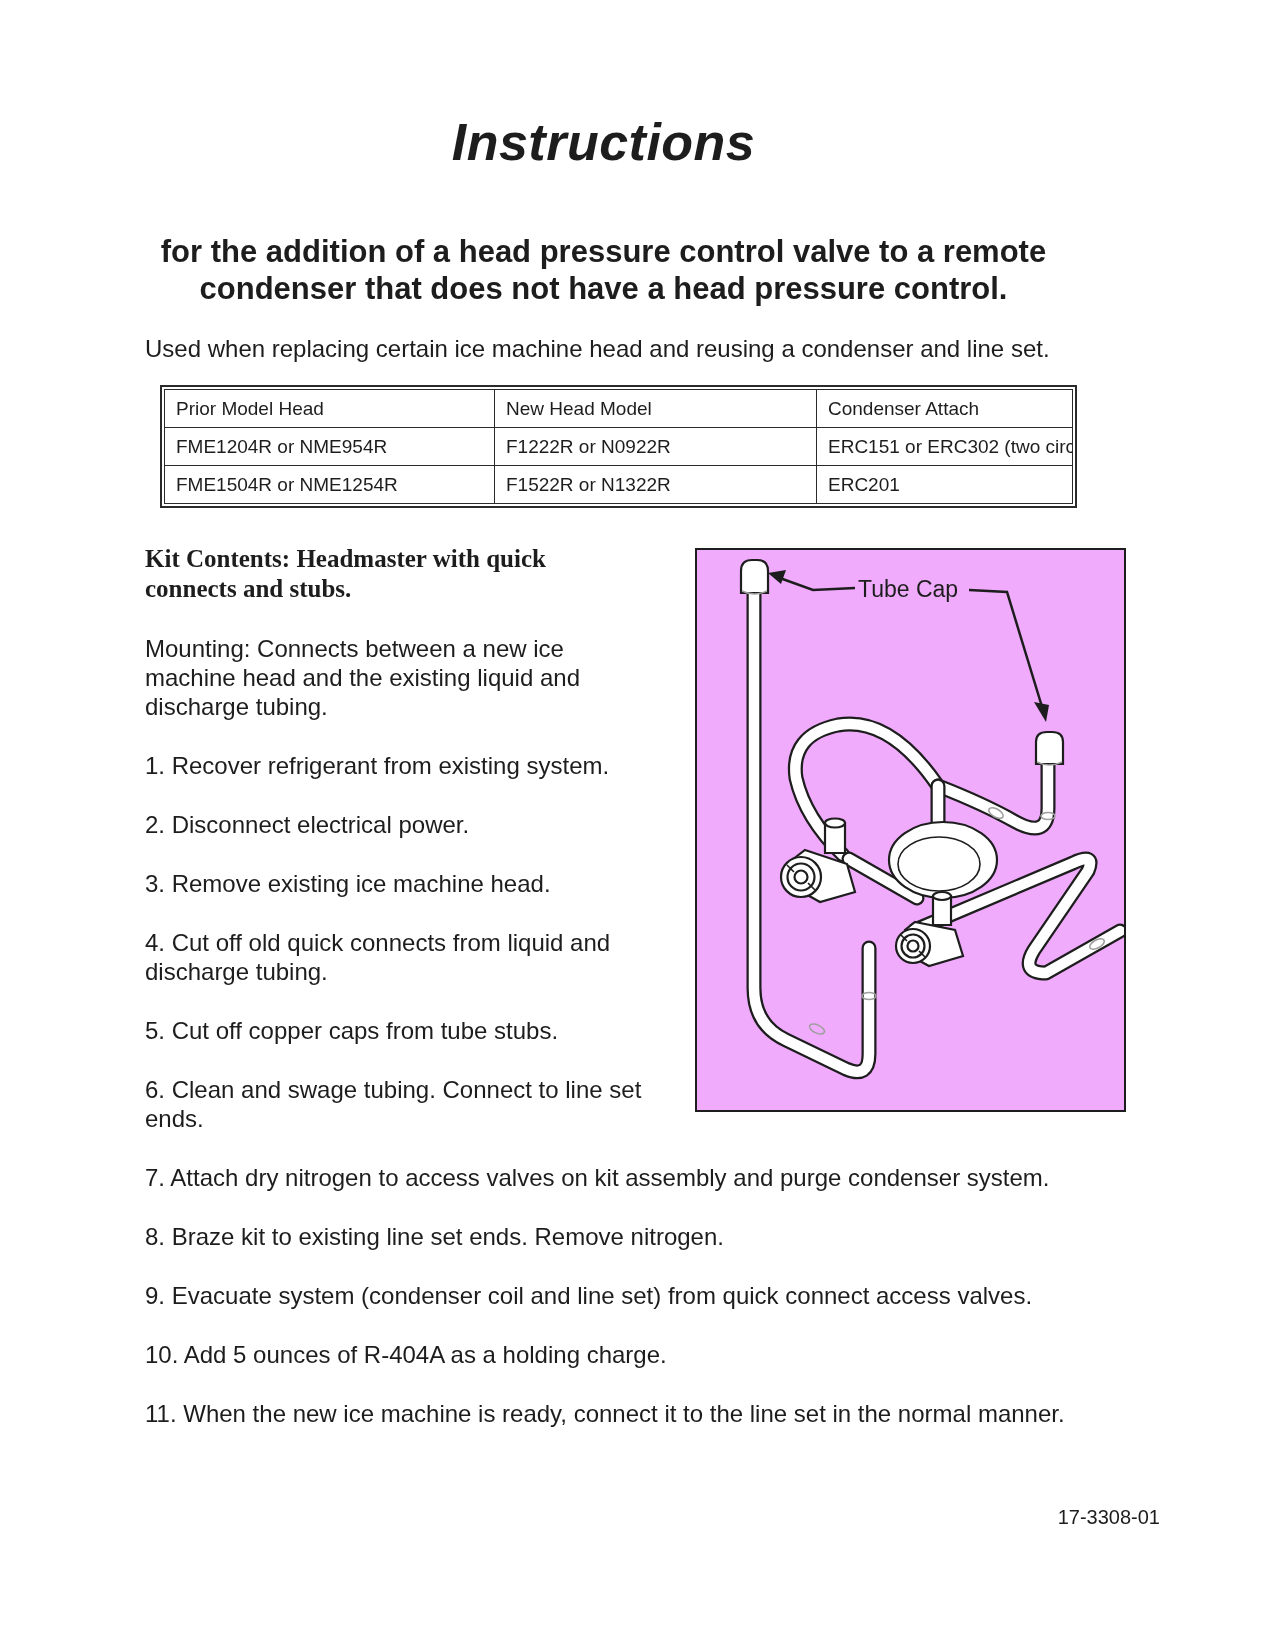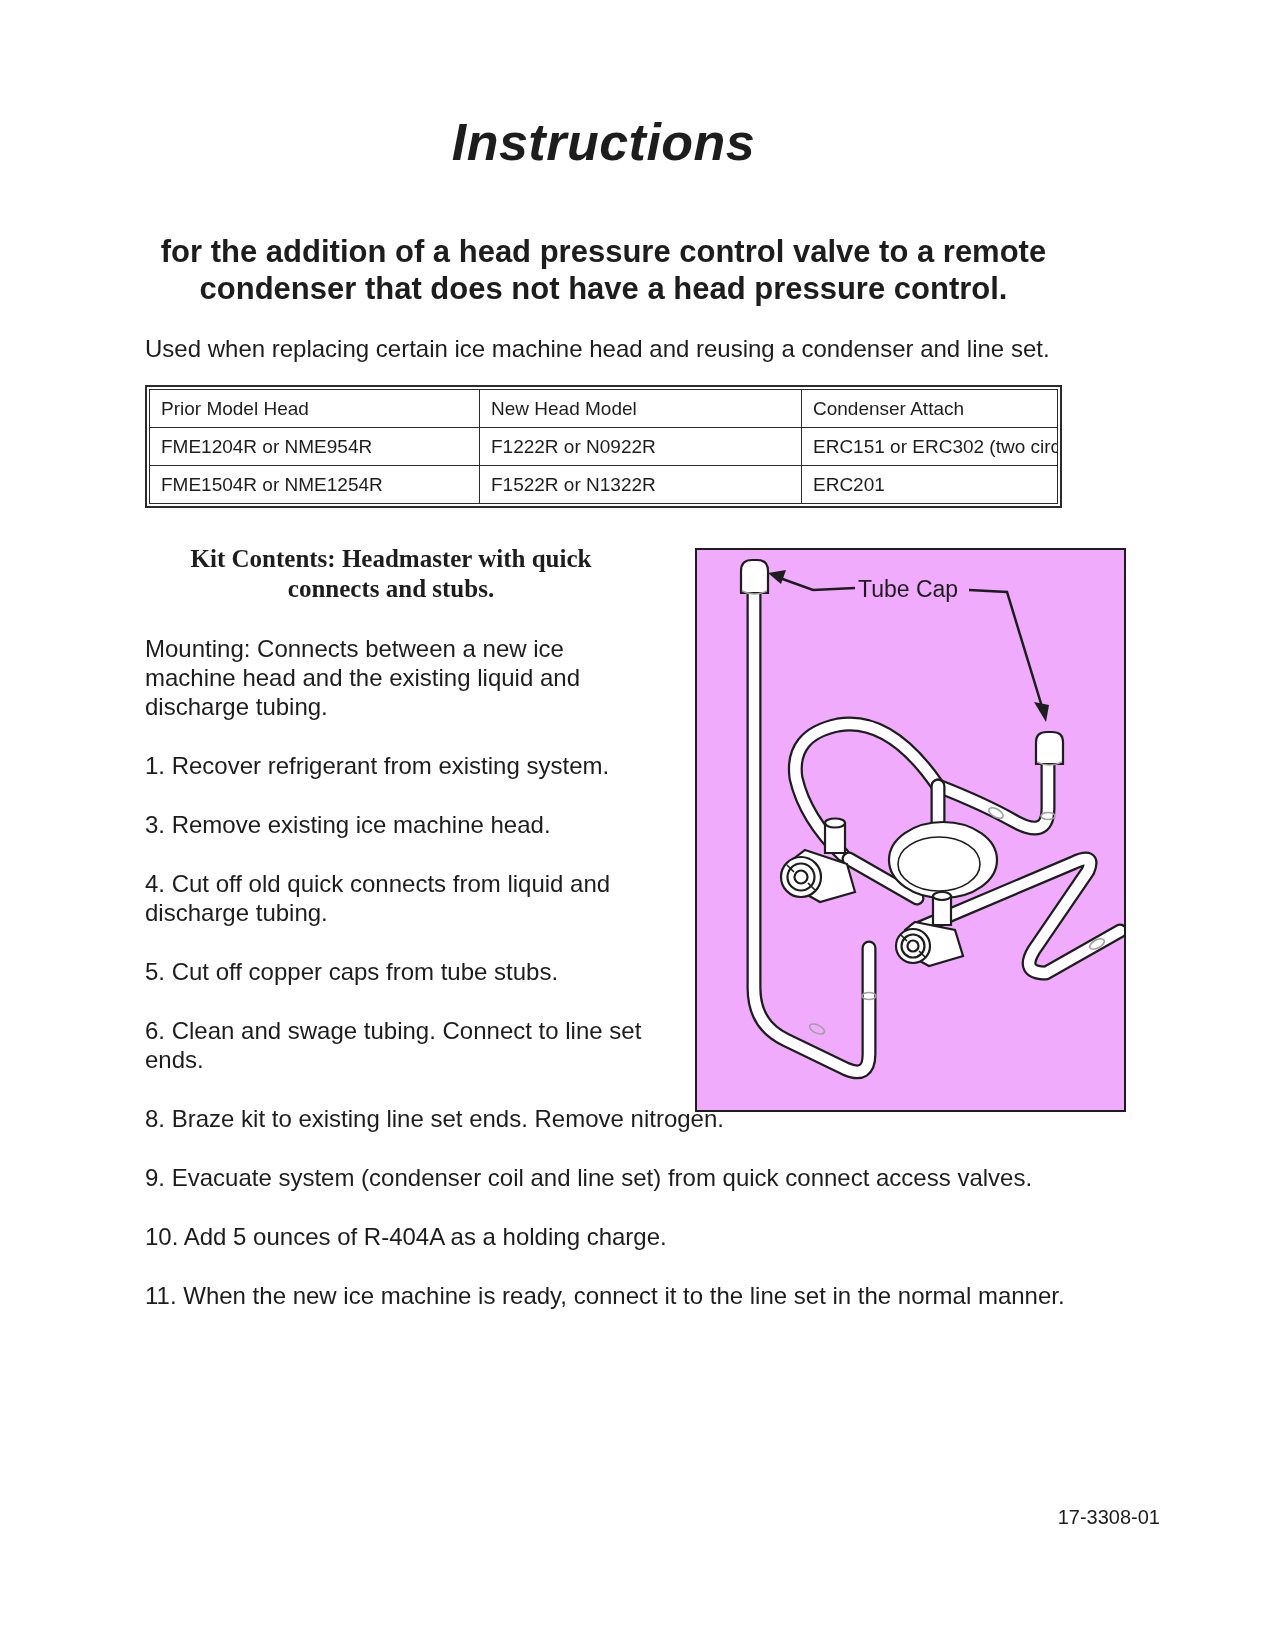--- a/index.html
+++ b/index.html
@@ -5,30 +5,30 @@
   html,body { margin:0; padding:0; background:#e8e8e8; }
   .page {
     position:relative; width:1275px; height:1651px; background:#ffffff;
     font-family:"Liberation Sans", sans-serif; color:#1d1d1d; overflow:hidden;
     margin:0 auto;
   }
   .content { position:absolute; left:145px; top:0; width:917px; }
   .title { margin:112px 0 0 0; text-align:center; font-size:52px; font-weight:bold; letter-spacing:0.5px;font-style:italic; }
   .subtitle { margin-top:61px; text-align:center; font-size:31px; font-weight:bold; line-height:37px; }
   .intro { margin-top:27px; font-size:24px; line-height:29px; }
-  .table-wrap { margin-top:22px; border:2px solid #2b2b2b; padding:2px; width:100%; box-sizing:border-box; }
+  .table-wrap { margin-top:22px; border:2px solid #2b2b2b; padding:2px; width:100%; box-sizing:border-box;margin-left:15px; }
   table.models { border-collapse:collapse; width:100%; table-layout:fixed; }
   table.models td {
     border:1.5px solid #2b2b2b; font-size:19px; padding:6px 11px; height:25px;
     vertical-align:middle; overflow:hidden; white-space:nowrap;
   }
   .left-col { width:505px; font-size:24px; line-height:29px; }
   .kit-heading {
     margin:36px 0 0 0; font-family:"Liberation Serif", serif; font-weight:bold;
-    font-size:25px; line-height:30px; max-width:492px;text-align:center;
+    font-size:25px; line-height:30px; max-width:492px;
   }
   .mounting { margin:28px 0 0 0; }
   p.step { margin:30px 0 0 0; }
   .steps-wide { width:1000px; font-size:24px; line-height:29px; }
   .figure-box {
     position:absolute; left:695px; top:548px; width:431px; height:564px;
     border:2px solid #1d1d1d; box-sizing:border-box; background:#f0abfc;
   }
   .fig-tube-o { fill:none; stroke:#1d1d1d; stroke-width:15; stroke-linecap:round; stroke-linejoin:round; }
   .fig-tube-i { fill:none; stroke:#ffffff; stroke-width:10.5; stroke-linecap:round; stroke-linejoin:round; }
@@ -77,27 +77,29 @@
             <td>ERC201</td>
           </tr>
         </tbody>
       </table>
     </div>
 
     <div class="left-col">
       <p class="kit-heading">Kit Contents: Headmaster with quick connects and stubs.</p>
       <p class="mounting step">Mounting: Connects between a new ice machine head and the existing liquid and discharge tubing.</p>
       <p class="step">1. Recover refrigerant from existing system.</p>
+      <p class="step">2. Disconnect electrical power.</p>
       <p class="step">3. Remove existing ice machine head.</p>
       <p class="step">4. Cut off old quick connects from liquid and discharge tubing.</p>
       <p class="step">5. Cut off copper caps from tube stubs.</p>
       <p class="step">6. Clean and swage tubing. Connect to line set ends.</p>
     </div>
 
     <div class="steps-wide">
+      <p class="step">7. Attach dry nitrogen to access valves on kit assembly and purge condenser system.</p>
       <p class="step">8. Braze kit to existing line set ends. Remove nitrogen.</p>
       <p class="step">9. Evacuate system (condenser coil and line set) from quick connect access valves.</p>
       <p class="step">10. Add 5 ounces of R-404A as a holding charge.</p>
       <p class="step">11. When the new ice machine is ready, connect it to the line set in the normal manner.</p>
     </div>
 
   </div>
 
   <div class="figure-box">
     <svg viewBox="0 0 427 560" width="427" height="560" xmlns="http://www.w3.org/2000/svg">

